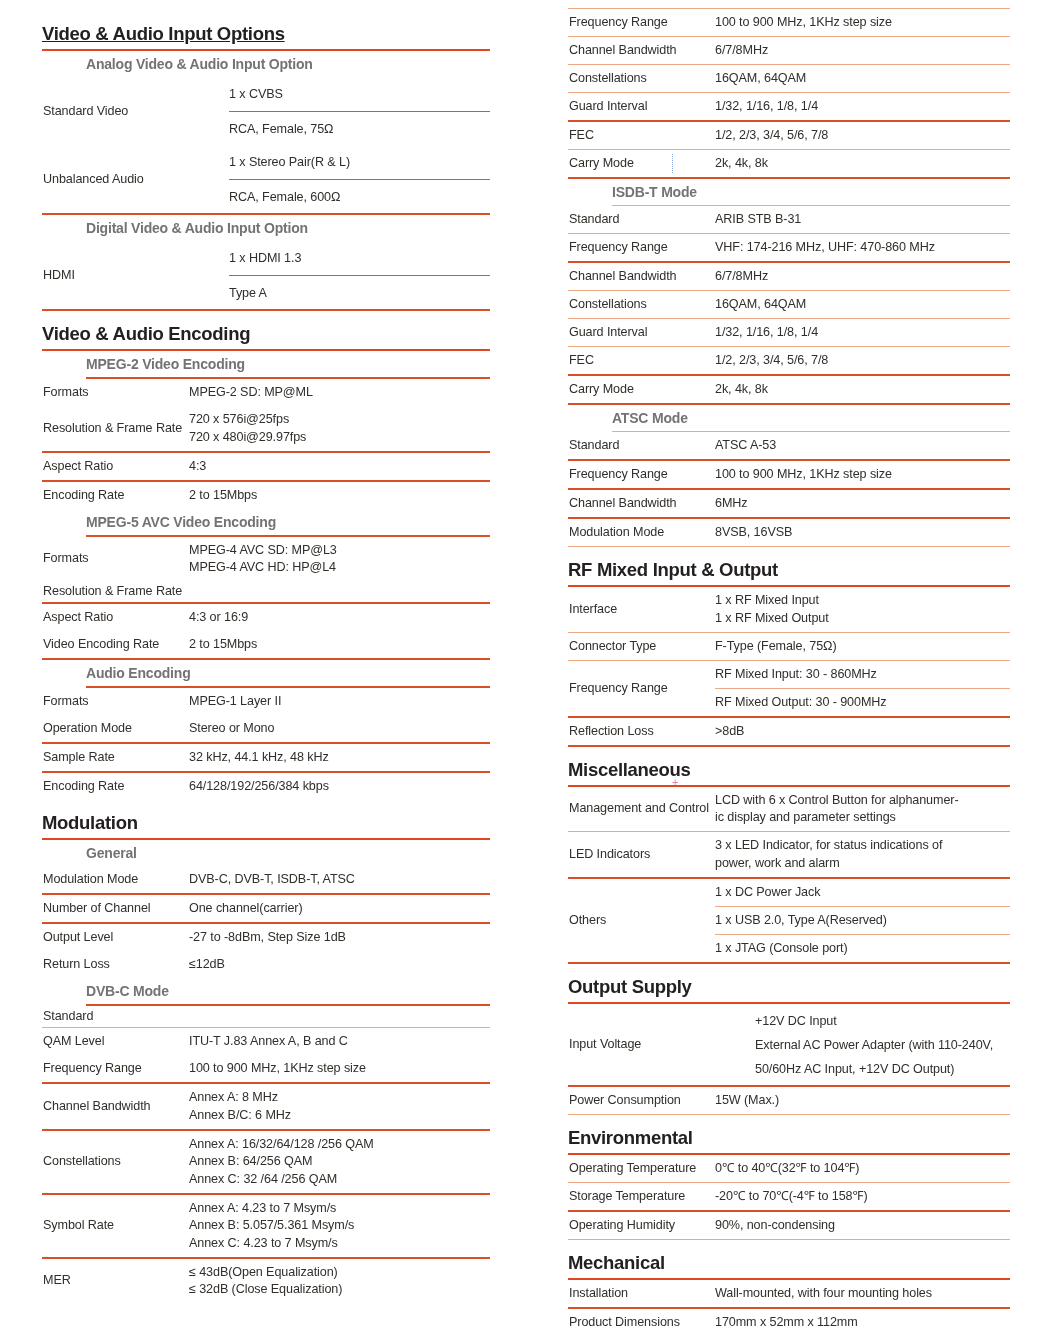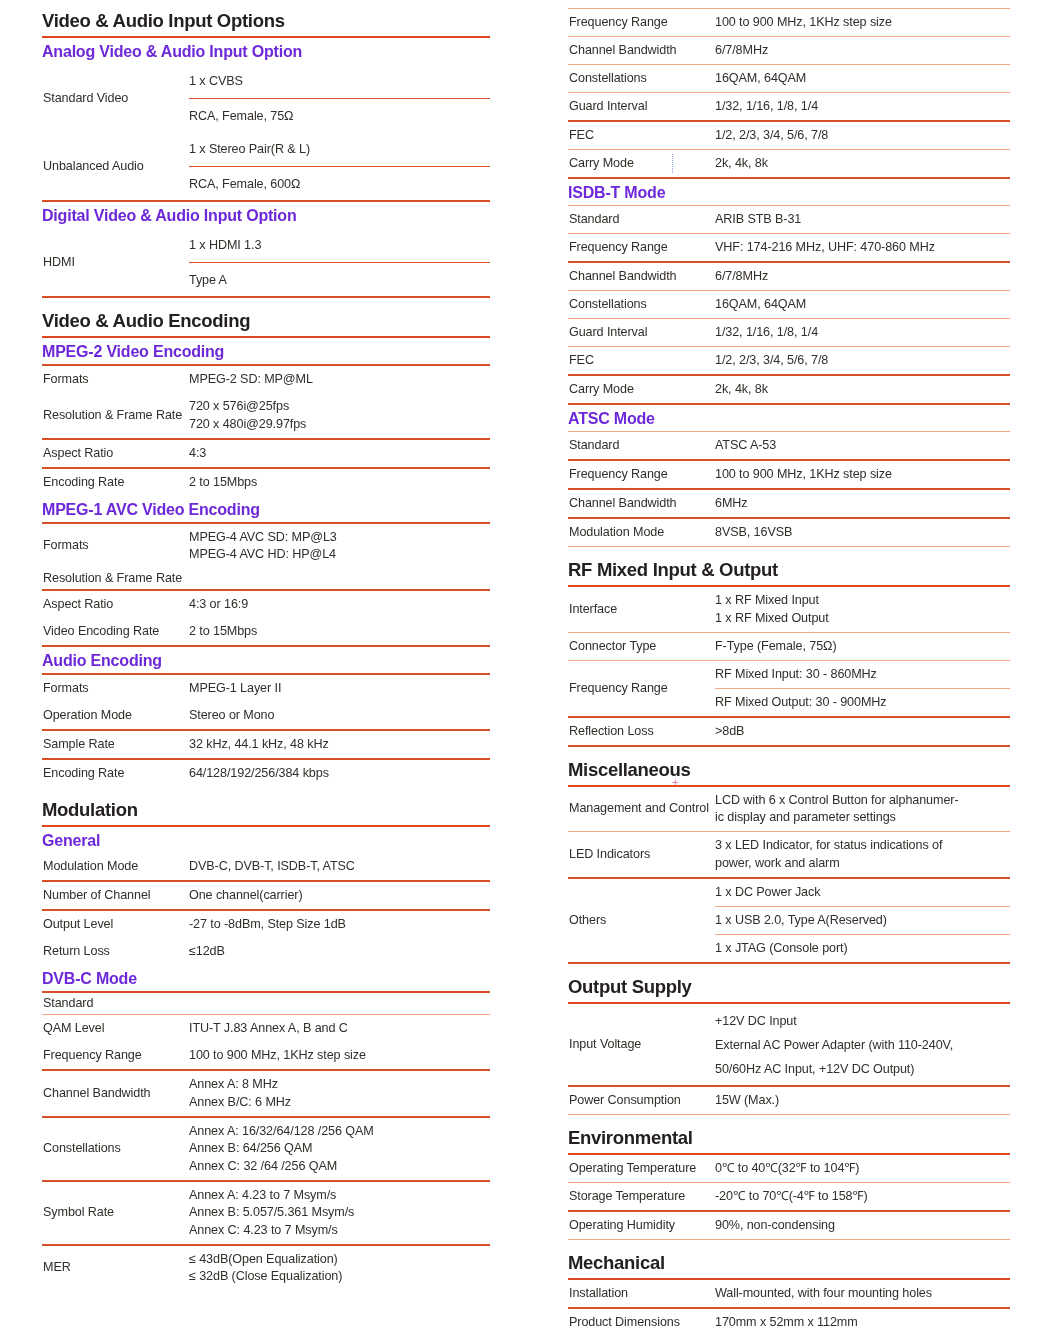--- a/index.html
+++ b/index.html
@@ -19,30 +19,30 @@
   #doc{display:flex;padding:8px 45px 0 42px;gap:78px;}
   .col{flex:1;min-width:0;}
   .col-left{max-width:448px;}
   .col-right{max-width:442px;}
   .col-right.cont-top > .sec:first-child{border-top:1px solid var(--light);}
   .sec-title{
     font-size:18.5px;font-weight:bold;color:var(--title-text);
     margin:10px 0 0;padding:2px 0 4px;border-bottom:2.5px solid var(--title-rule);
     letter-spacing:-0.3px;position:relative;line-height:22px;
   }
-  .sec:first-child .sec-title{margin-top:0;}
+  .sec:first-child .sec-title{margin-top:13px;text-decoration:underline;}
   .subheader{
-    font-weight:bold;font-size:16px;color:#6d28d9;
-    padding:5px 0 4px;line-height:17px;letter-spacing:-0.2px;
+    font-weight:bold;font-size:14px;color:#737373;
+    padding:5px 0 4px;line-height:17px;letter-spacing:-0.2px;margin-left:44px;
   }
   .row{display:flex;align-items:center;font-size:12.6px;position:relative;letter-spacing:-0.1px;}
   .label{width:147px;flex:0 0 147px;line-height:17px;padding:2px 6px 2px 1px;}
   .values{flex:1;min-width:0;}
   .value{line-height:17.5px;padding:5px 0 4.5px;}
-  .loose .value{line-height:24px;}
+  .loose .value{line-height:24px;margin-left:40px;}
   .div-heavy{border-bottom:2px solid var(--heavy);}
   .div-light{border-bottom:1px solid var(--light);}
   .vdiv-heavy{border-bottom:1.5px solid var(--inner-heavy);}
   .vdiv-light{border-bottom:1px solid var(--light);}
   .caret-artifact{position:absolute;left:104px;top:4px;bottom:4px;border-left:1px dotted #8ba3dc;}
   .plus-artifact{position:absolute;left:104px;bottom:-8px;color:#e77bb0;font-size:11px;font-weight:normal;}
 </style>
 </head>
 <body>
 
@@ -94,21 +94,21 @@
           <div class="values">
             <div class="value">4:3</div>
           </div>
         </div>
         <div class="row div-none">
           <div class="label">Encoding Rate</div>
           <div class="values">
             <div class="value">2 to 15Mbps</div>
           </div>
         </div>
-        <div class="subheader div-heavy">MPEG-1 AVC Video Encoding</div>
+        <div class="subheader div-heavy">MPEG-5 AVC Video Encoding</div>
         <div class="row div-none">
           <div class="label">Formats</div>
           <div class="values">
             <div class="value">MPEG-4 AVC SD: MP@L3<br>MPEG-4 AVC HD: HP@L4</div>
           </div>
         </div>
         <div class="row div-heavy">
           <div class="label">Resolution &amp; Frame Rate</div>
         </div>
         <div class="row div-none">

